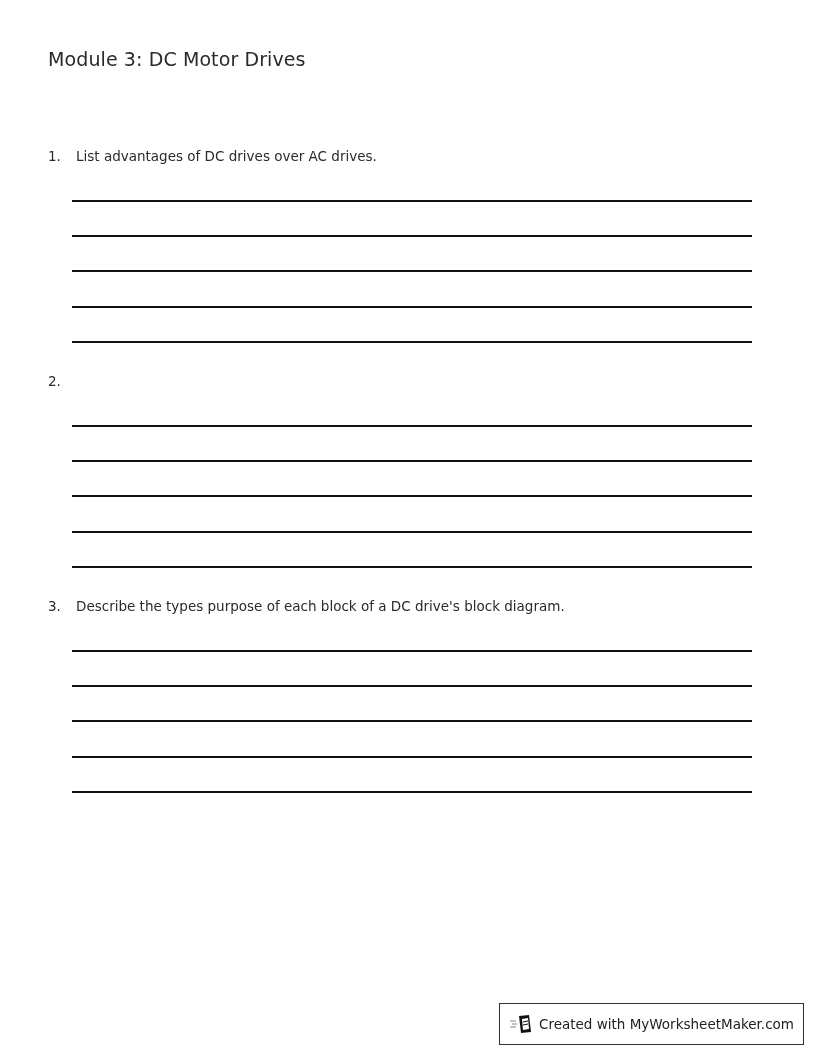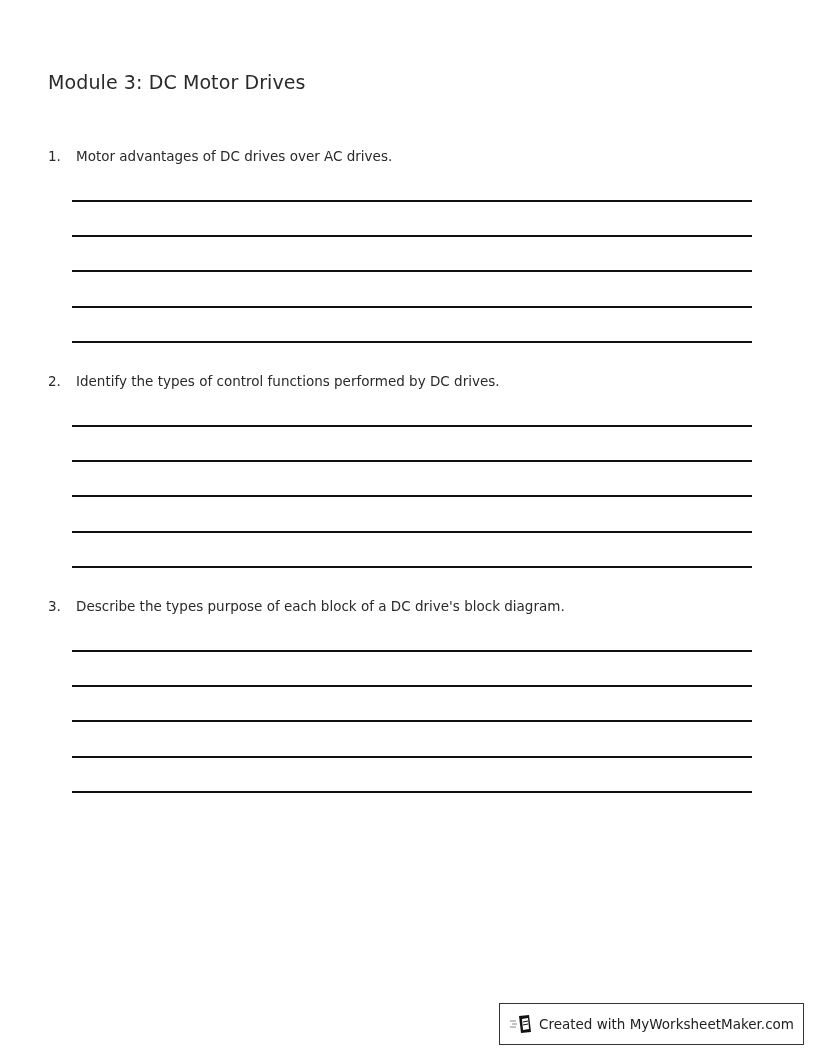--- a/index.html
+++ b/index.html
@@ -2,21 +2,21 @@
 <html><head>
 <meta charset="utf-8">
 <style>
   html, body { margin: 0; padding: 0; background: #ffffff; }
   body {
     width: 816px; height: 1056px; position: relative; overflow: hidden;
     font-family: "DejaVu Sans", sans-serif; color: #222;
   }
   .title {
     position: absolute; left: 48px; top: 48px;
-    font-size: 19px; color: #2a2a2a; letter-spacing: 0.1px; margin-top: 23px;
+    font-size: 19px; color: #2a2a2a; letter-spacing: 0.1px;
   }
   .question { position: absolute; left: 48px; width: 720px; }
   .q-text {
     font-size: 13.5px; color: #2a2a2a; display: flex; height: 20px; align-items: center;
   }
   .q-num { width: 28px; }
   .line {
     position: absolute; left: 24px; width: 680px; height: 2px; background: #111;
   }
   .footer {
@@ -28,33 +28,32 @@
   .logo { width: 24px; height: 22px; }
 </style>
 </head>
 <body>
 
 <div class="title">Module 3: DC Motor Drives</div>
 
 <div class="question" style="top:146px;">
   <div class="q-text">
     <span class="q-num">1.</span>
-    <span>Motor advantages of DC drives over AC drives.</span>
+    <span>List advantages of DC drives over AC drives.</span>
   </div>
   <div class="line" style="top:54px;"></div>
   <div class="line" style="top:89px;"></div>
   <div class="line" style="top:124px;"></div>
   <div class="line" style="top:160px;"></div>
   <div class="line" style="top:195px;"></div>
 </div>
 
 <div class="question" style="top:371px;">
   <div class="q-text">
     <span class="q-num">2.</span>
-    <span>Identify the types of control functions performed by DC drives.</span>
   </div>
   <div class="line" style="top:54px;"></div>
   <div class="line" style="top:89px;"></div>
   <div class="line" style="top:124px;"></div>
   <div class="line" style="top:160px;"></div>
   <div class="line" style="top:195px;"></div>
 </div>
 
 <div class="question" style="top:596px;">
   <div class="q-text">

